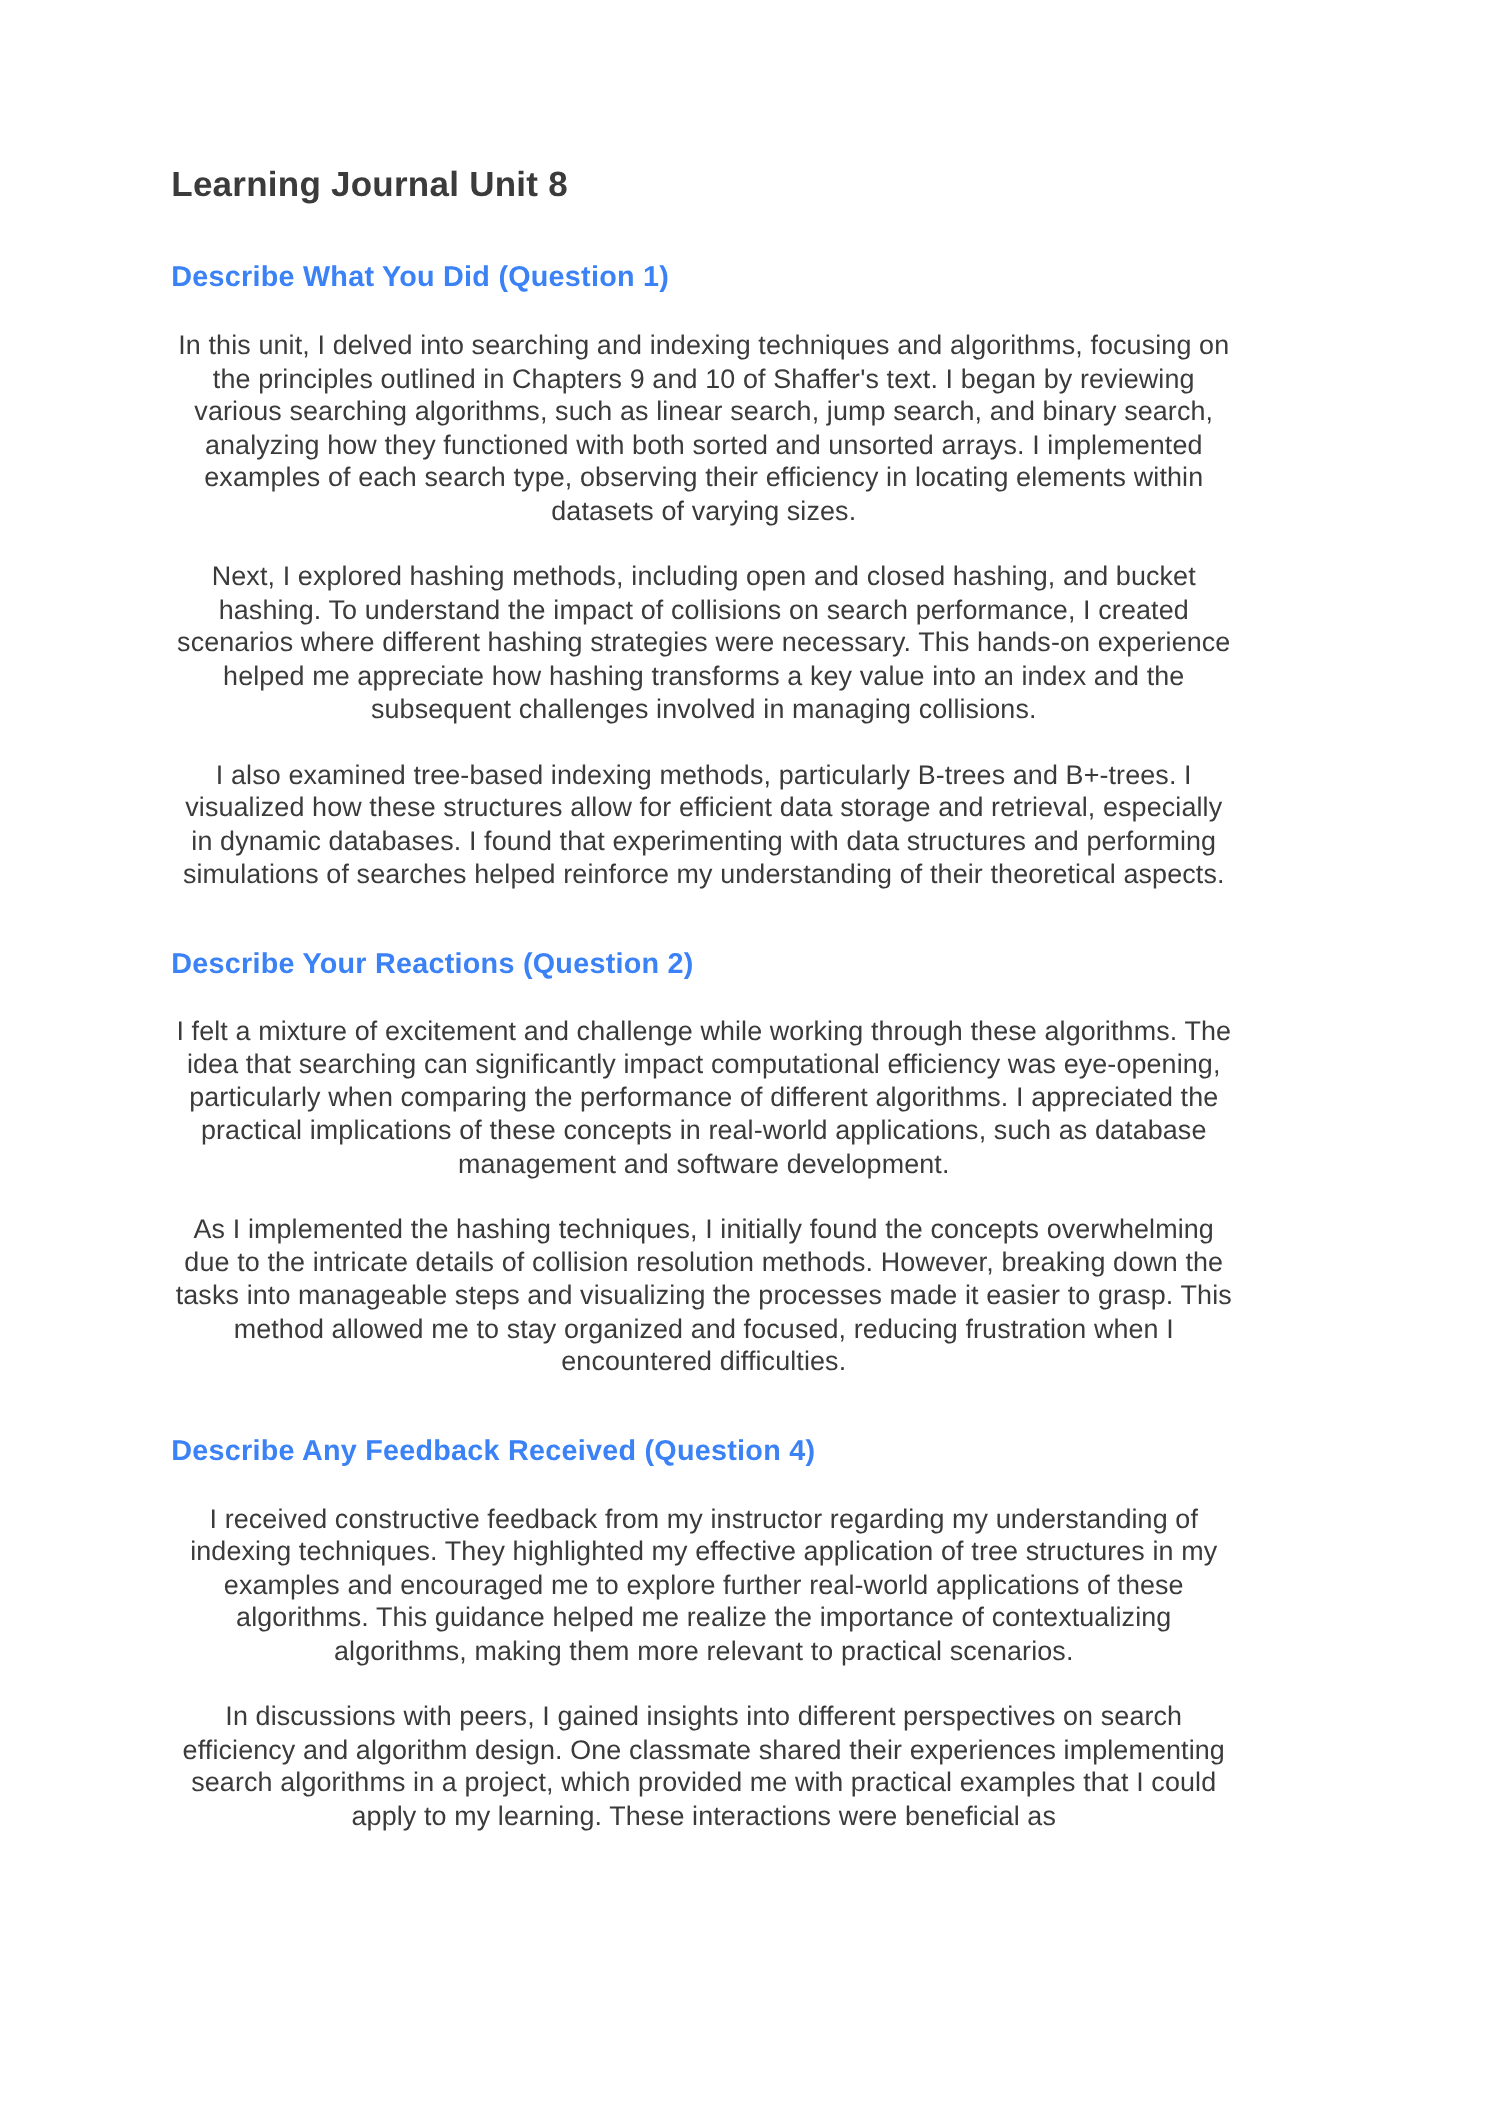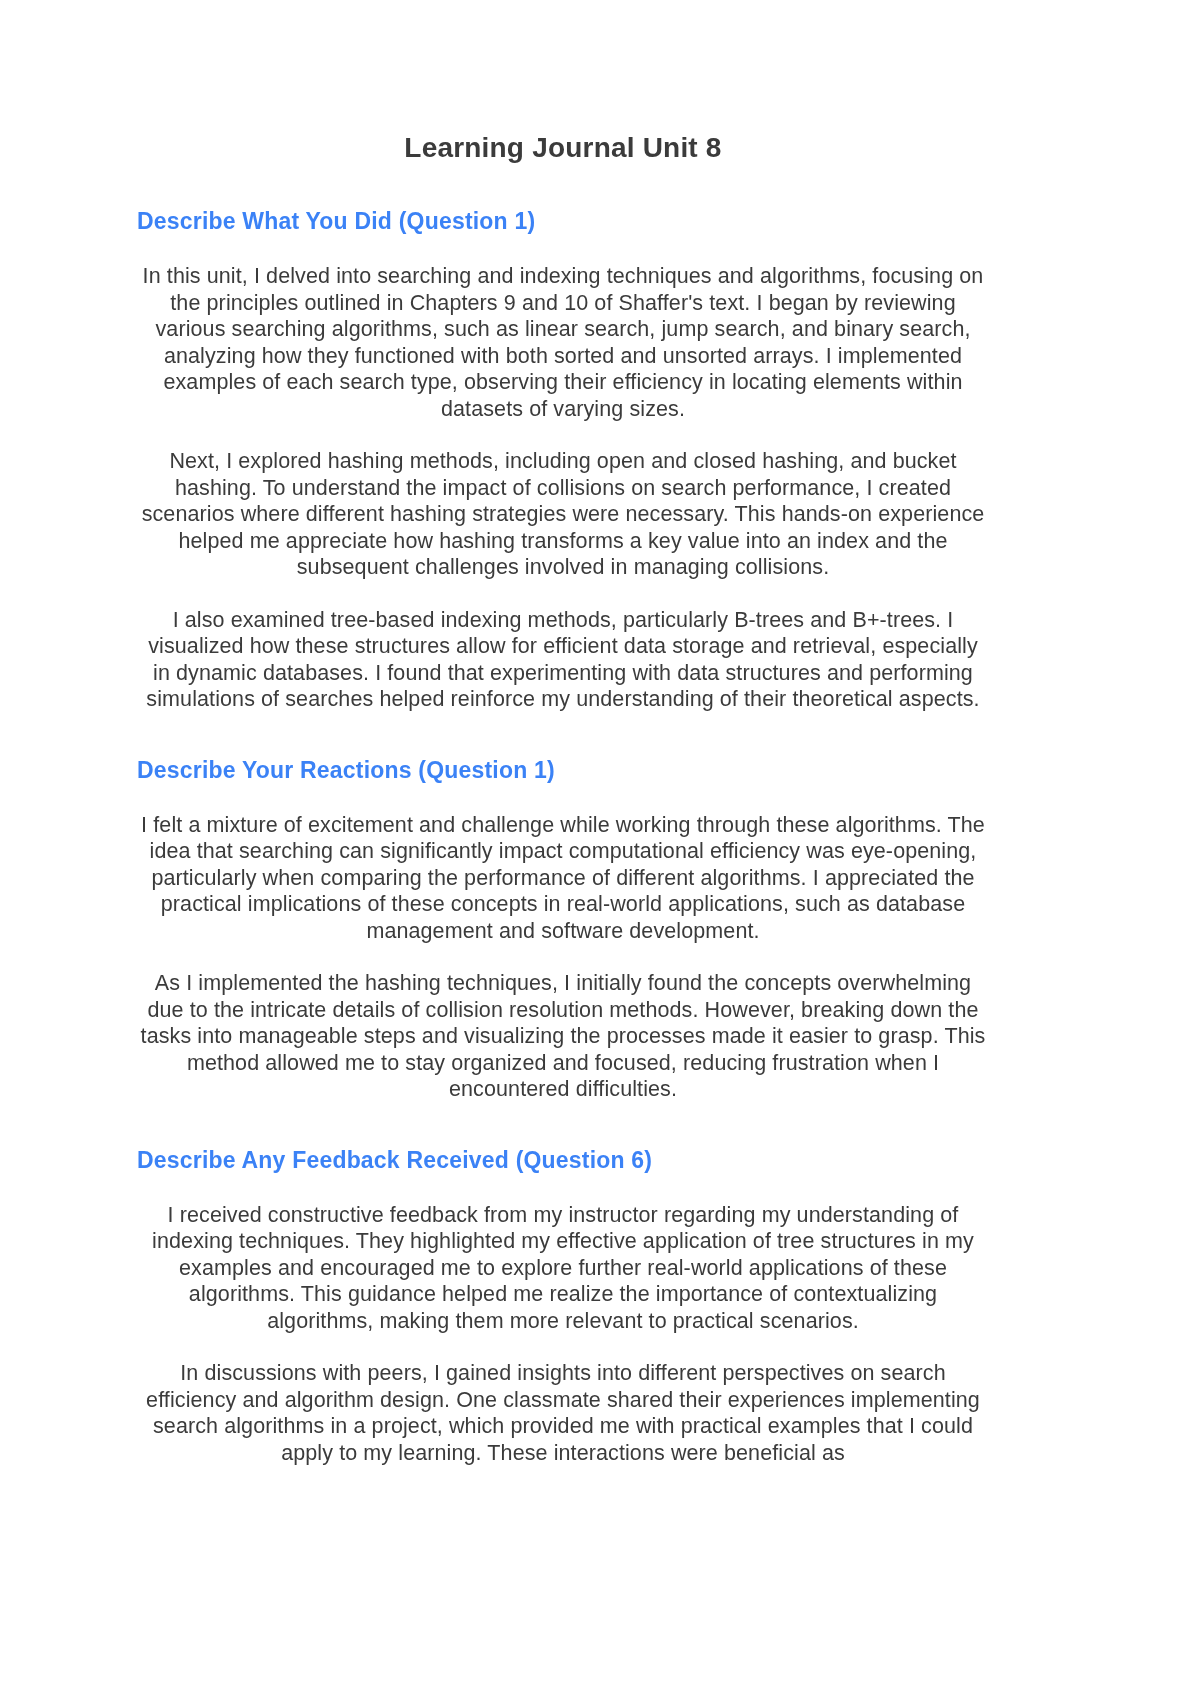--- a/index.html
+++ b/index.html
@@ -20,21 +20,21 @@
     height: 1696px;
     padding: 132px 0 0 137px;
     background: #ffffff;
   }
   .content {
     width: 852px;
   }
   .doc-title {
     font-size: 28px;
     font-weight: bold;
-    text-align: center;
+    text-align: left;
     color: #3b3b3b;
     margin: 0 0 44px 0;
     letter-spacing: 0.2px;
   }
   .section-heading {
     font-size: 23px;
     font-weight: bold;
     color: #3b82f6;
     margin: 44px 0 28px 0;
     letter-spacing: 0.2px;
@@ -54,22 +54,22 @@
 <div class="page">
   <div class="content">
 
     <h1 class="doc-title">Learning Journal Unit 8</h1>
 
     <h2 class="section-heading">Describe What You Did (Question 1)</h2>
     <p class="paragraph">In this unit, I delved into searching and indexing techniques and algorithms, focusing on the principles outlined in Chapters 9 and 10 of Shaffer's text. I began by reviewing various searching algorithms, such as linear search, jump search, and binary search, analyzing how they functioned with both sorted and unsorted arrays. I implemented examples of each search type, observing their efficiency in locating elements within datasets of varying sizes.</p>
     <p class="paragraph">Next, I explored hashing methods, including open and closed hashing, and bucket hashing. To understand the impact of collisions on search performance, I created scenarios where different hashing strategies were necessary. This hands-on experience helped me appreciate how hashing transforms a key value into an index and the subsequent challenges involved in managing collisions.</p>
     <p class="paragraph">I also examined tree-based indexing methods, particularly B-trees and B+-trees. I visualized how these structures allow for efficient data storage and retrieval, especially in dynamic databases. I found that experimenting with data structures and performing simulations of searches helped reinforce my understanding of their theoretical aspects.</p>
 
-    <h2 class="section-heading">Describe Your Reactions (Question 1)</h2>
+    <h2 class="section-heading">Describe Your Reactions (Question 2)</h2>
     <p class="paragraph">I felt a mixture of excitement and challenge while working through these algorithms. The idea that searching can significantly impact computational efficiency was eye-opening, particularly when comparing the performance of different algorithms. I appreciated the practical implications of these concepts in real-world applications, such as database management and software development.</p>
     <p class="paragraph">As I implemented the hashing techniques, I initially found the concepts overwhelming due to the intricate details of collision resolution methods. However, breaking down the tasks into manageable steps and visualizing the processes made it easier to grasp. This method allowed me to stay organized and focused, reducing frustration when I encountered difficulties.</p>
 
-    <h2 class="section-heading">Describe Any Feedback Received (Question 6)</h2>
+    <h2 class="section-heading">Describe Any Feedback Received (Question 4)</h2>
     <p class="paragraph">I received constructive feedback from my instructor regarding my understanding of indexing techniques. They highlighted my effective application of tree structures in my examples and encouraged me to explore further real-world applications of these algorithms. This guidance helped me realize the importance of contextualizing algorithms, making them more relevant to practical scenarios.</p>
     <p class="paragraph">In discussions with peers, I gained insights into different perspectives on search efficiency and algorithm design. One classmate shared their experiences implementing search algorithms in a project, which provided me with practical examples that I could apply to my learning. These interactions were beneficial as</p>
 
   </div>
 </div>
 
 </body></html>

